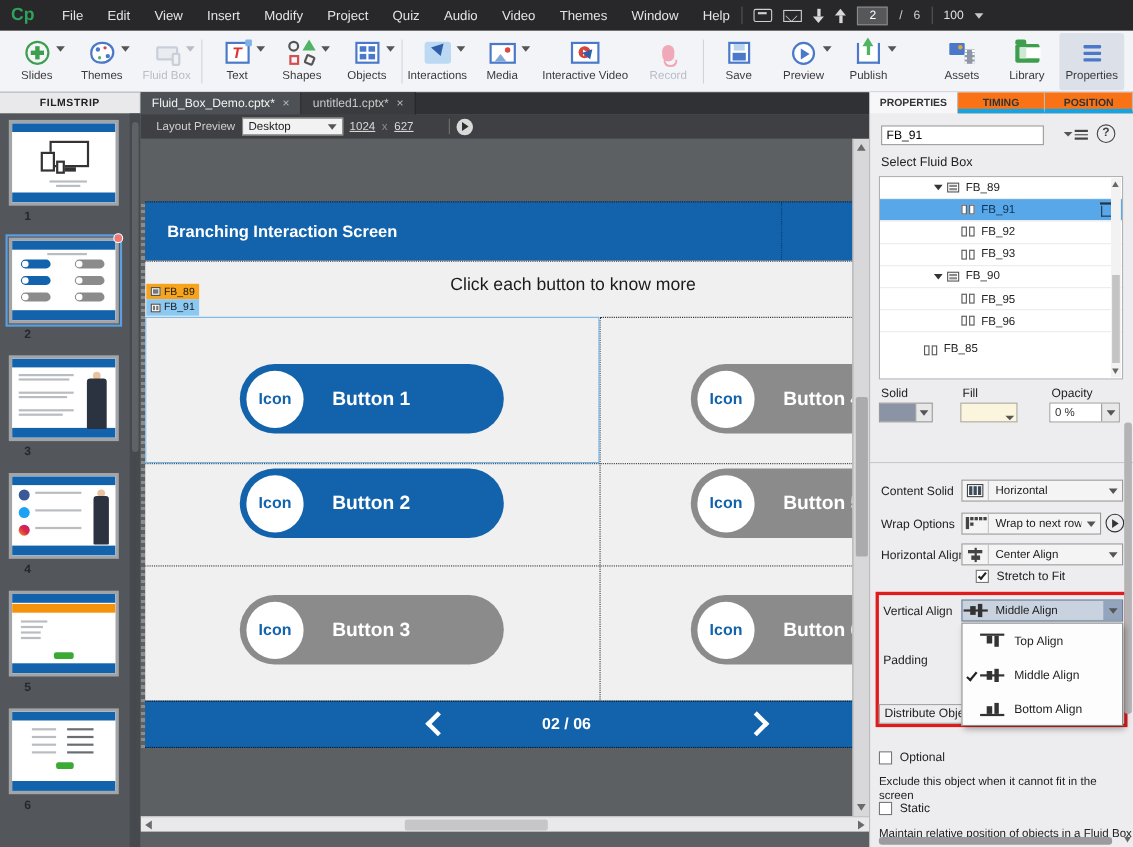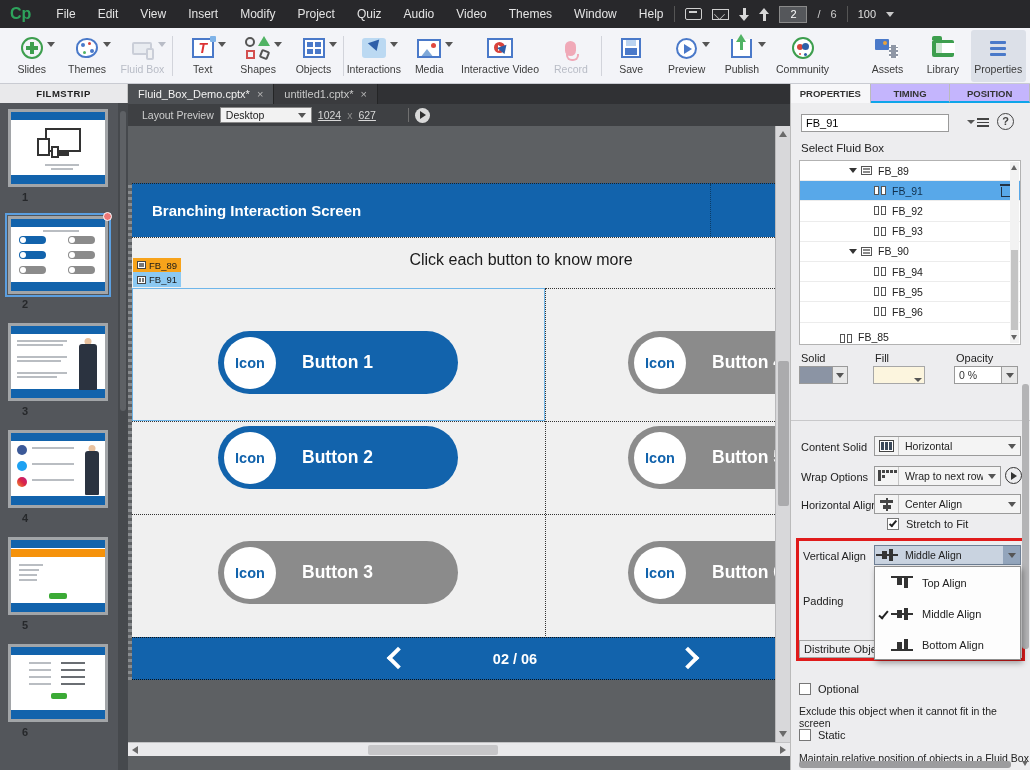--- a/index.html
+++ b/index.html
@@ -159,21 +159,21 @@
   .hscroll { position:relative;height:14px;background:#E9E9EB;border-top:1px solid #C2C2C4; }
   .hscroll .th { position:absolute;left:240px;top:2px;width:130px;height:10px;background:#C6C6C8;border-radius:2px; }
   .hscroll .la,.hscroll .ra { position:absolute;top:3px;width:0;height:0;border-top:4px solid transparent;border-bottom:4px solid transparent; }
   .hscroll .la { left:4px;border-right:6px solid #6A6A6A; }
   .hscroll .ra { right:4px;border-left:6px solid #6A6A6A; }
   .timeline-bar { height:14px;background:#F1F1F3;border-top:1px solid #BDBDBF;text-align:center;font-size:9px;font-weight:bold;letter-spacing:.5px;color:#222;line-height:13px; }
 
   
   .props { position:absolute;left:790px;top:0;width:240px;height:686px;background:#EDEDEF;border-left:1px solid #BBB; }
   .ptabs { display:flex;height:19px; }
-  .ptab { flex:1;background:#c4b5fd;border-right:1px solid #BBB;border-bottom:2px solid #0ea5e9;text-align:center;font-size:9.5px;font-weight:bold;color:#333;line-height:19px; }
+  .ptab { flex:1;background:#f97316;border-right:1px solid #BBB;border-bottom:4px solid #0ea5e9;text-align:center;font-size:9.5px;font-weight:bold;color:#333;line-height:19px; }
   .ptab.active { background:#F7F7F9;border-bottom:none; }
   .name-input { position:absolute;left:10px;top:30px;width:148px;height:18px;background:#fff;border:1px solid #9A9A9A;font-size:11px;padding:0 4px;font-family:inherit; }
   .mlist-icon { position:absolute;left:176px;top:34px;display:flex;align-items:center;gap:2px; }
   .mlist-icon .bars { display:flex;flex-direction:column;gap:2px; }
   .mlist-icon .bars i { width:12px;height:1.5px;background:#444; }
   .help-icon { position:absolute;left:206px;top:29px;width:17px;height:17px;border:1.5px solid #444;border-radius:50%;text-align:center;line-height:14px;font-size:11px;font-weight:bold;color:#444; }
   .select-label { position:absolute;left:10px;top:58px;font-size:11.5px;color:#222; }
   .tree { position:absolute;left:8px;top:76px;width:222px;height:185px;background:#fff;border:1px solid #B2B2B2; }
   .trow { height:20.2px;display:flex;align-items:center;border-bottom:1px solid #ECECEC;font-size:10.5px;color:#222;position:relative; }
   .trow.sel { background:#58A8E9;color:#10304E; }
@@ -393,26 +393,20 @@
   <div class="tb-item">
     <span class="ic">
         <i class="ic-publish">
           <i class="st"></i>
           <i class="tri"></i>
         </i>
       </span>
     <span class="tb-caret caret"></span>
     <span class="lbl">Publish</span>
   </div>
-  <div class="tb-item" style="width:70px;">
-    <span class="ic">
-        <i class="ic-comm"></i>
-      </span>
-    <span class="lbl">Community</span>
-  </div>
   <span style="width:26px;"></span>
   <div class="tb-item">
     <span class="ic">
         <i class="ic-assets">
           <i class="pic"></i>
           <i class="film"></i>
         </i>
       </span>
     <span class="lbl">Assets</span>
   </div>
@@ -701,27 +695,20 @@
             <i></i>
             <i></i>
           </span>
         <span>FB_90</span>
       </div>
       <div class="trow" style="padding-left:74px;">
         <span class="ti-cols">
             <i></i>
             <i></i>
           </span>
-        <span>FB_94</span>
-      </div>
-      <div class="trow" style="padding-left:74px;">
-        <span class="ti-cols">
-            <i></i>
-            <i></i>
-          </span>
         <span>FB_95</span>
       </div>
       <div class="trow" style="padding-left:74px;">
         <span class="ti-cols">
             <i></i>
             <i></i>
           </span>
         <span>FB_96</span>
       </div>
       <div class="trow" style="padding-left:40px;border-bottom:none;align-items:flex-end;">

